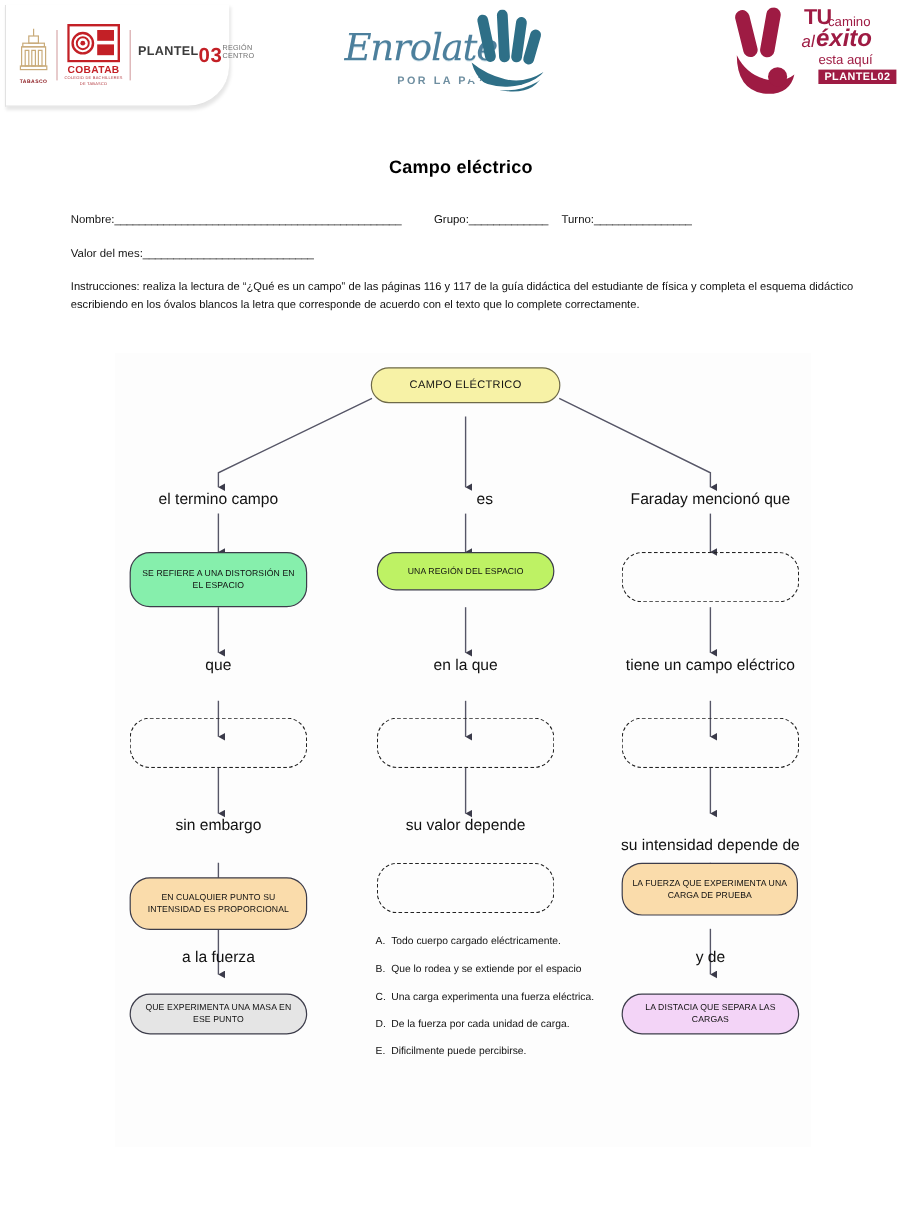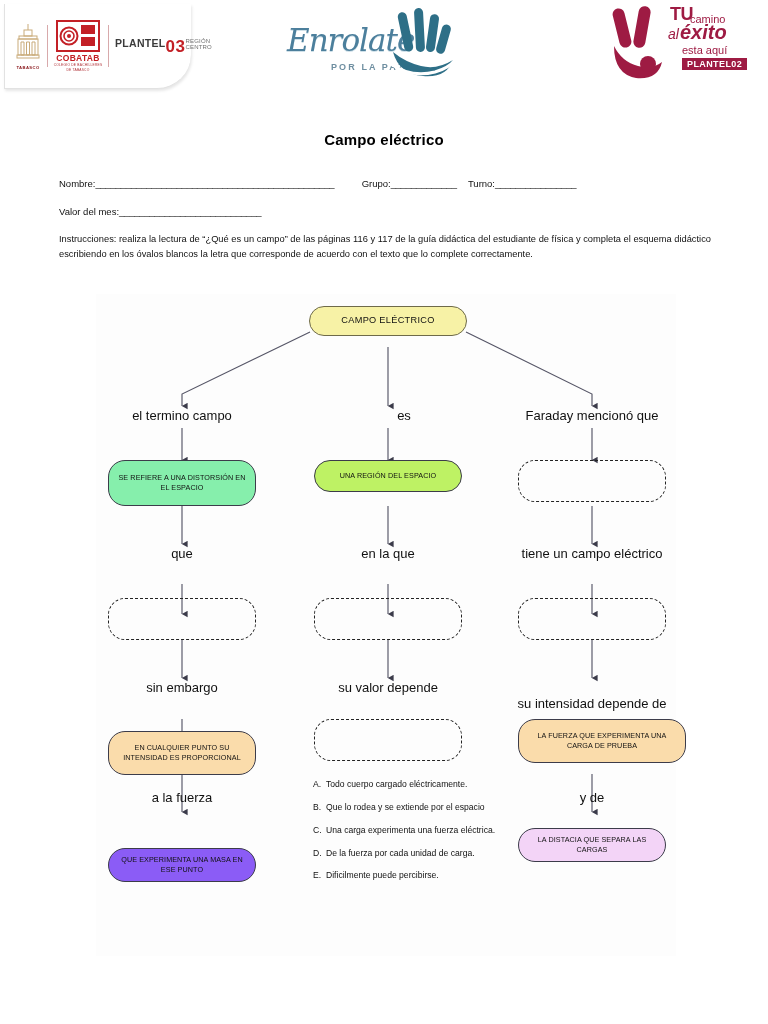--- a/index.html
+++ b/index.html
@@ -245,21 +245,21 @@
 
   <div class="edge-label" style="left:6px;top:252px;width:160px;">que</div>
   <div class="node blank" style="left:12px;top:304px;width:148px;height:42px;"></div>
 
   <div class="edge-label" style="left:6px;top:386px;width:160px;">sin embargo</div>
   <div class="node" style="left:12px;top:437px;width:148px;height:44px;background:#fadcab;">
     <span>EN CUALQUIER PUNTO SU INTENSIDAD ES PROPORCIONAL</span>
   </div>
 
   <div class="edge-label" style="left:6px;top:496px;width:160px;">a la fuerza</div>
-  <div class="node" style="left:12px;top:554px;width:148px;height:34px;background:#8b5cf6;">
+  <div class="node" style="left:12px;top:534px;width:148px;height:34px;background:#e5e5e5;">
     <span>QUE EXPERIMENTA UNA MASA EN ESE PUNTO</span>
   </div>
 
   <div class="edge-label" style="left:228px;top:114px;width:160px;">es</div>
   <div class="node" style="left:218px;top:166px;width:148px;height:32px;background:#bef264;">
     <span>UNA REGIÓN DEL ESPACIO</span>
   </div>
 
   <div class="edge-label" style="left:212px;top:252px;width:160px;">en la que</div>
   <div class="node blank" style="left:218px;top:304px;width:148px;height:42px;"></div>
@@ -267,21 +267,21 @@
   <div class="edge-label" style="left:212px;top:386px;width:160px;">su valor depende</div>
   <div class="node blank" style="left:218px;top:425px;width:148px;height:42px;"></div>
 
   <div class="edge-label" style="left:416px;top:114px;width:160px;">Faraday mencionó que</div>
   <div class="node blank" style="left:422px;top:166px;width:148px;height:42px;"></div>
 
   <div class="edge-label" style="left:416px;top:252px;width:160px;">tiene un campo eléctrico</div>
   <div class="node blank" style="left:422px;top:304px;width:148px;height:42px;"></div>
 
   <div class="edge-label" style="left:416px;top:386px;width:160px;margin-top:16px;">su intensidad depende de</div>
-  <div class="node" style="left:422px;top:425px;width:168px;height:44px;background:#fadcab;">
+  <div class="node" style="left:422px;top:425px;width:147px;height:44px;background:#fadcab;">
     <span>LA FUERZA QUE EXPERIMENTA UNA CARGA DE PRUEBA</span>
   </div>
 
   <div class="edge-label" style="left:416px;top:496px;width:160px;">y de</div>
   <div class="node" style="left:422px;top:534px;width:148px;height:34px;background:#f3d4f7;">
     <span>LA DISTACIA QUE SEPARA LAS CARGAS</span>
   </div>
 </div>
 
 <div class="options">

